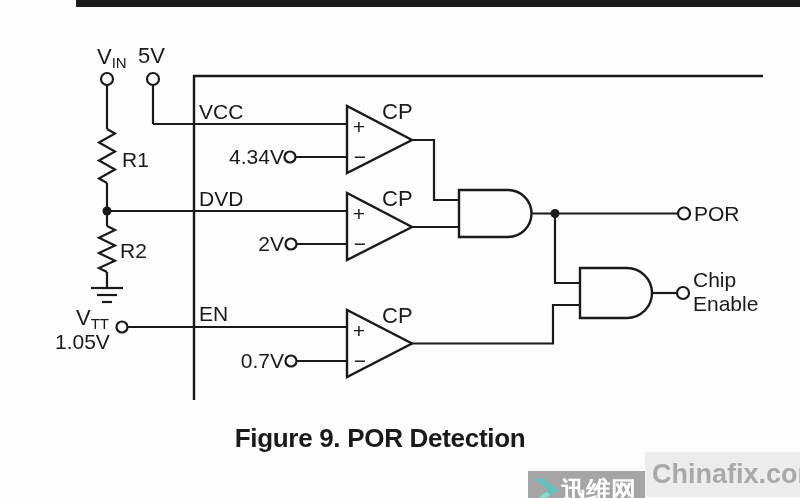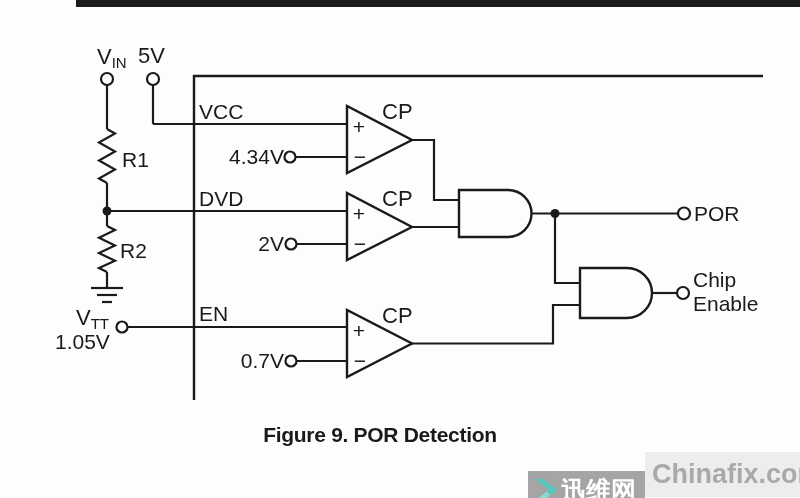--- a/index.html
+++ b/index.html
@@ -8,21 +8,21 @@
     background:#fdfdfd;
     font-family:"Liberation Sans", sans-serif;
     position:relative;
     overflow:hidden;
   }
   .stage{position:absolute;left:0;top:0;width:800px;height:498px;}
   svg text{fill:#1a1a1a;}
   .caption{
     position:absolute;left:0;right:40px;top:423px;
     text-align:center;
-    font-size:21px;font-weight:bold;letter-spacing:-0.3px;
+    font-size:26px;font-weight:bold;letter-spacing:-0.3px;
     color:#1a1a1a;
   }
   .watermark{
     position:absolute;left:528px;top:452px;height:45px;
     display:flex;align-items:center;
   }
   .wm-badge{
     height:38px;
     background:#a5a5a5;
     display:flex;align-items:center;

